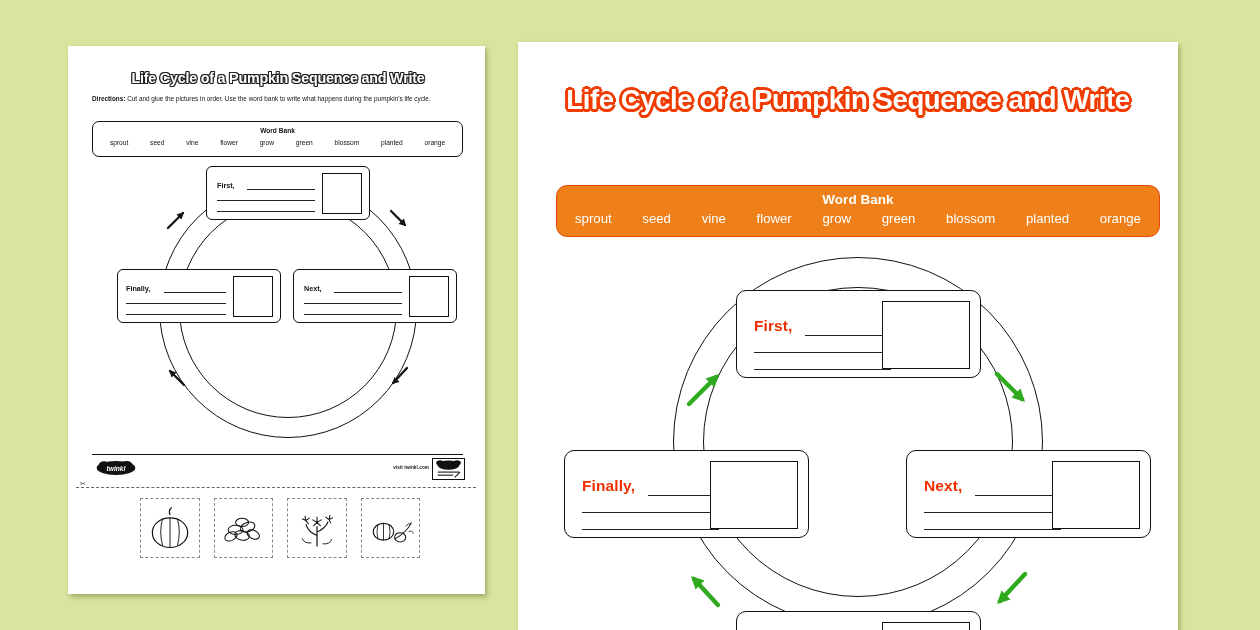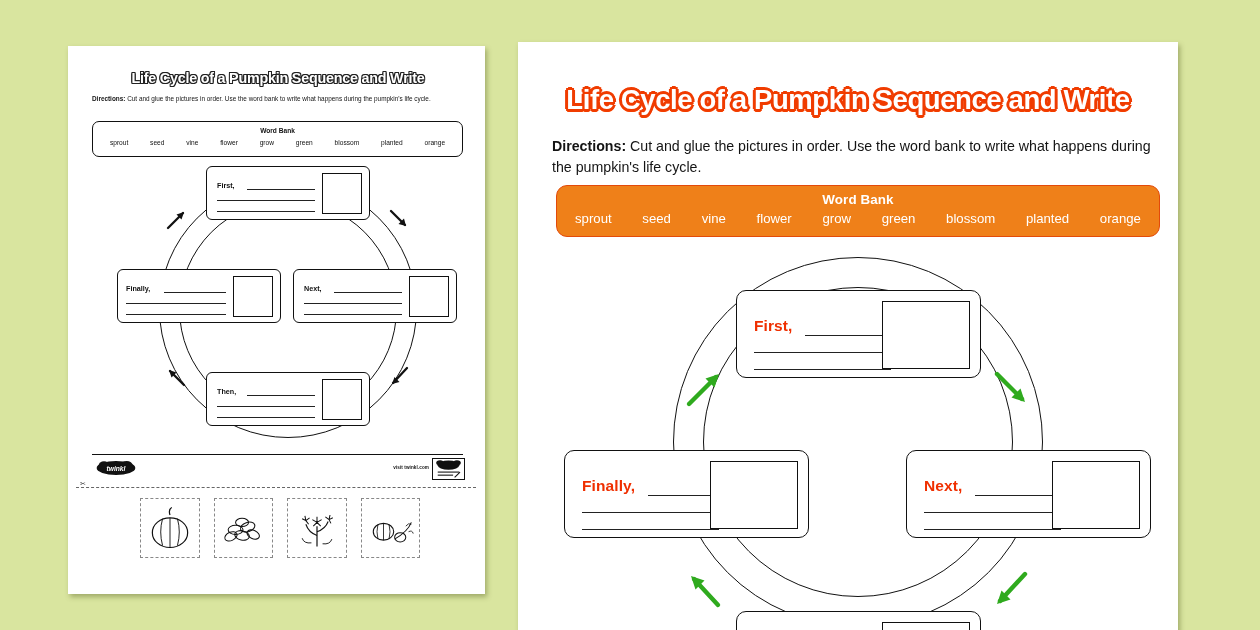--- a/index.html
+++ b/index.html
@@ -208,29 +208,20 @@
         <div class="t-box" style="left:213px; top:105px; width:164px; height:54px;">
           <div class="t-box-lines">
             <span class="t-lbl" style="left:10px; top:14px;">Next,</span>
             <span class="t-line" style="left:40px; top:22px; width:68px;"></span>
             <span class="t-line" style="left:10px; top:33px; width:98px;"></span>
             <span class="t-line" style="left:10px; top:44px; width:98px;"></span>
           </div>
           <div class="t-pic" style="right:7px; top:6px; width:40px; height:41px;"></div>
         </div>
 
-        <div class="t-box" style="left:126px; top:208px; width:164px; height:54px;">
-          <div class="t-box-lines">
-            <span class="t-lbl" style="left:10px; top:14px;">Then,</span>
-            <span class="t-line" style="left:40px; top:22px; width:68px;"></span>
-            <span class="t-line" style="left:10px; top:33px; width:98px;"></span>
-            <span class="t-line" style="left:10px; top:44px; width:98px;"></span>
-          </div>
-          <div class="t-pic" style="right:7px; top:6px; width:40px; height:41px;"></div>
-        </div>
 
         <div class="t-box" style="left:37px; top:105px; width:164px; height:54px;">
           <div class="t-box-lines">
             <span class="t-lbl" style="left:8px; top:14px;">Finally,</span>
             <span class="t-line" style="left:46px; top:22px; width:62px;"></span>
             <span class="t-line" style="left:8px; top:33px; width:100px;"></span>
             <span class="t-line" style="left:8px; top:44px; width:100px;"></span>
           </div>
           <div class="t-pic" style="right:7px; top:6px; width:40px; height:41px;"></div>
         </div>
@@ -330,23 +321,20 @@
         </div>
       </div>
 
     </div>
   </div>
 
   <div class="paper" id="main">
 
     <div class="m-title">Life Cycle of a Pumpkin Sequence and Write</div>
 
-    <div class="m-dir">
-      <b>Directions:</b><span> Cut and glue the pictures in order. Use the word bank to write what happens during the pumpkin's life cycle.</span>
-    </div>
 
     <div class="m-wb">
       <div class="m-wb-title">Word Bank</div>
       <div class="m-wb-words">
         <span>sprout</span>
         <span>seed</span>
         <span>vine</span>
         <span>flower</span>
         <span>grow</span>
         <span>green</span>

